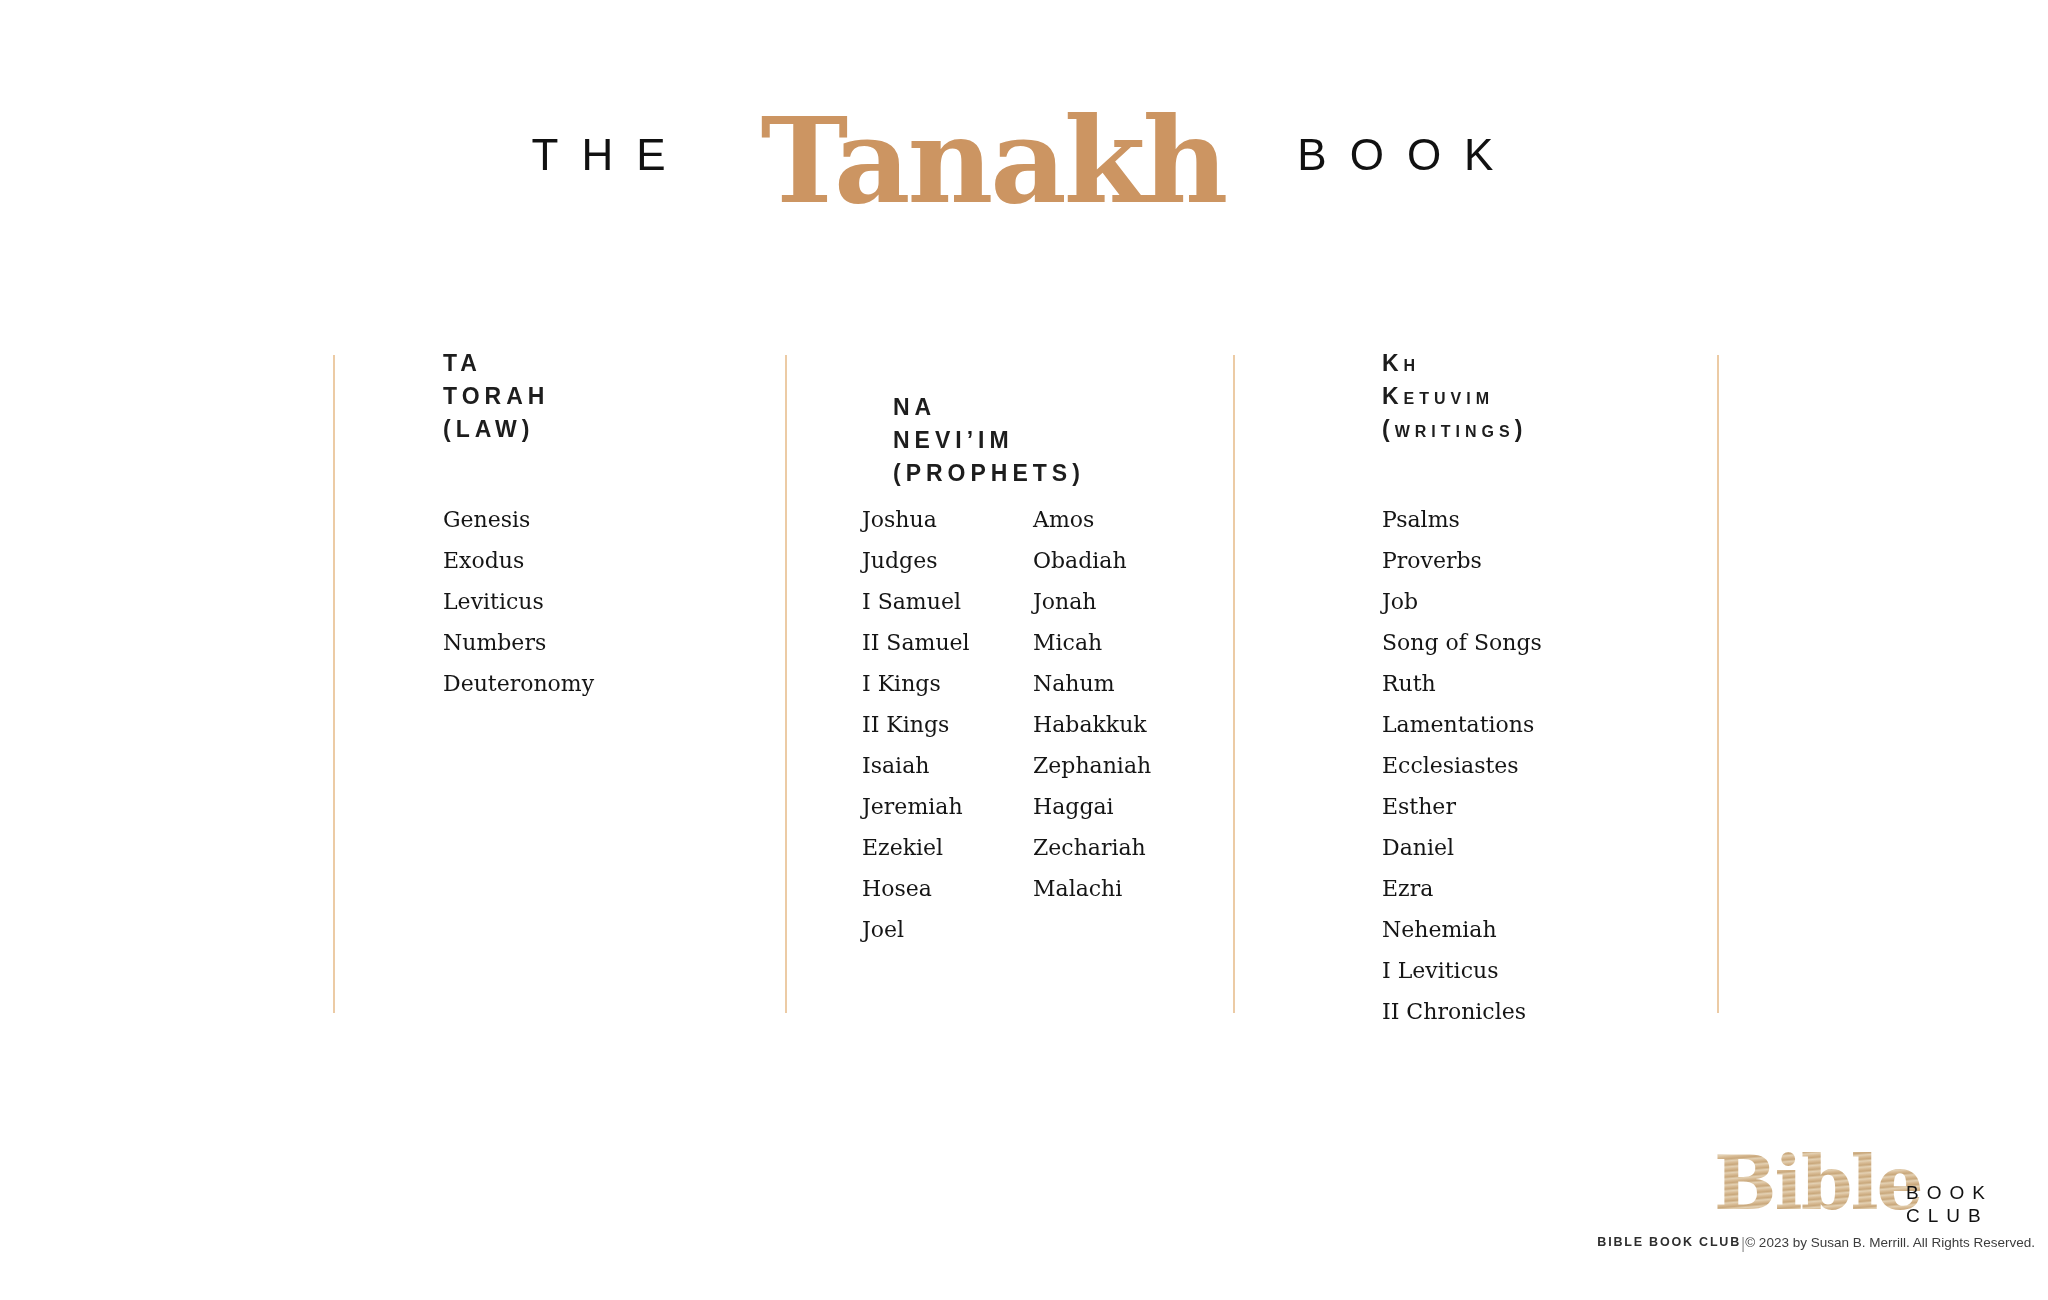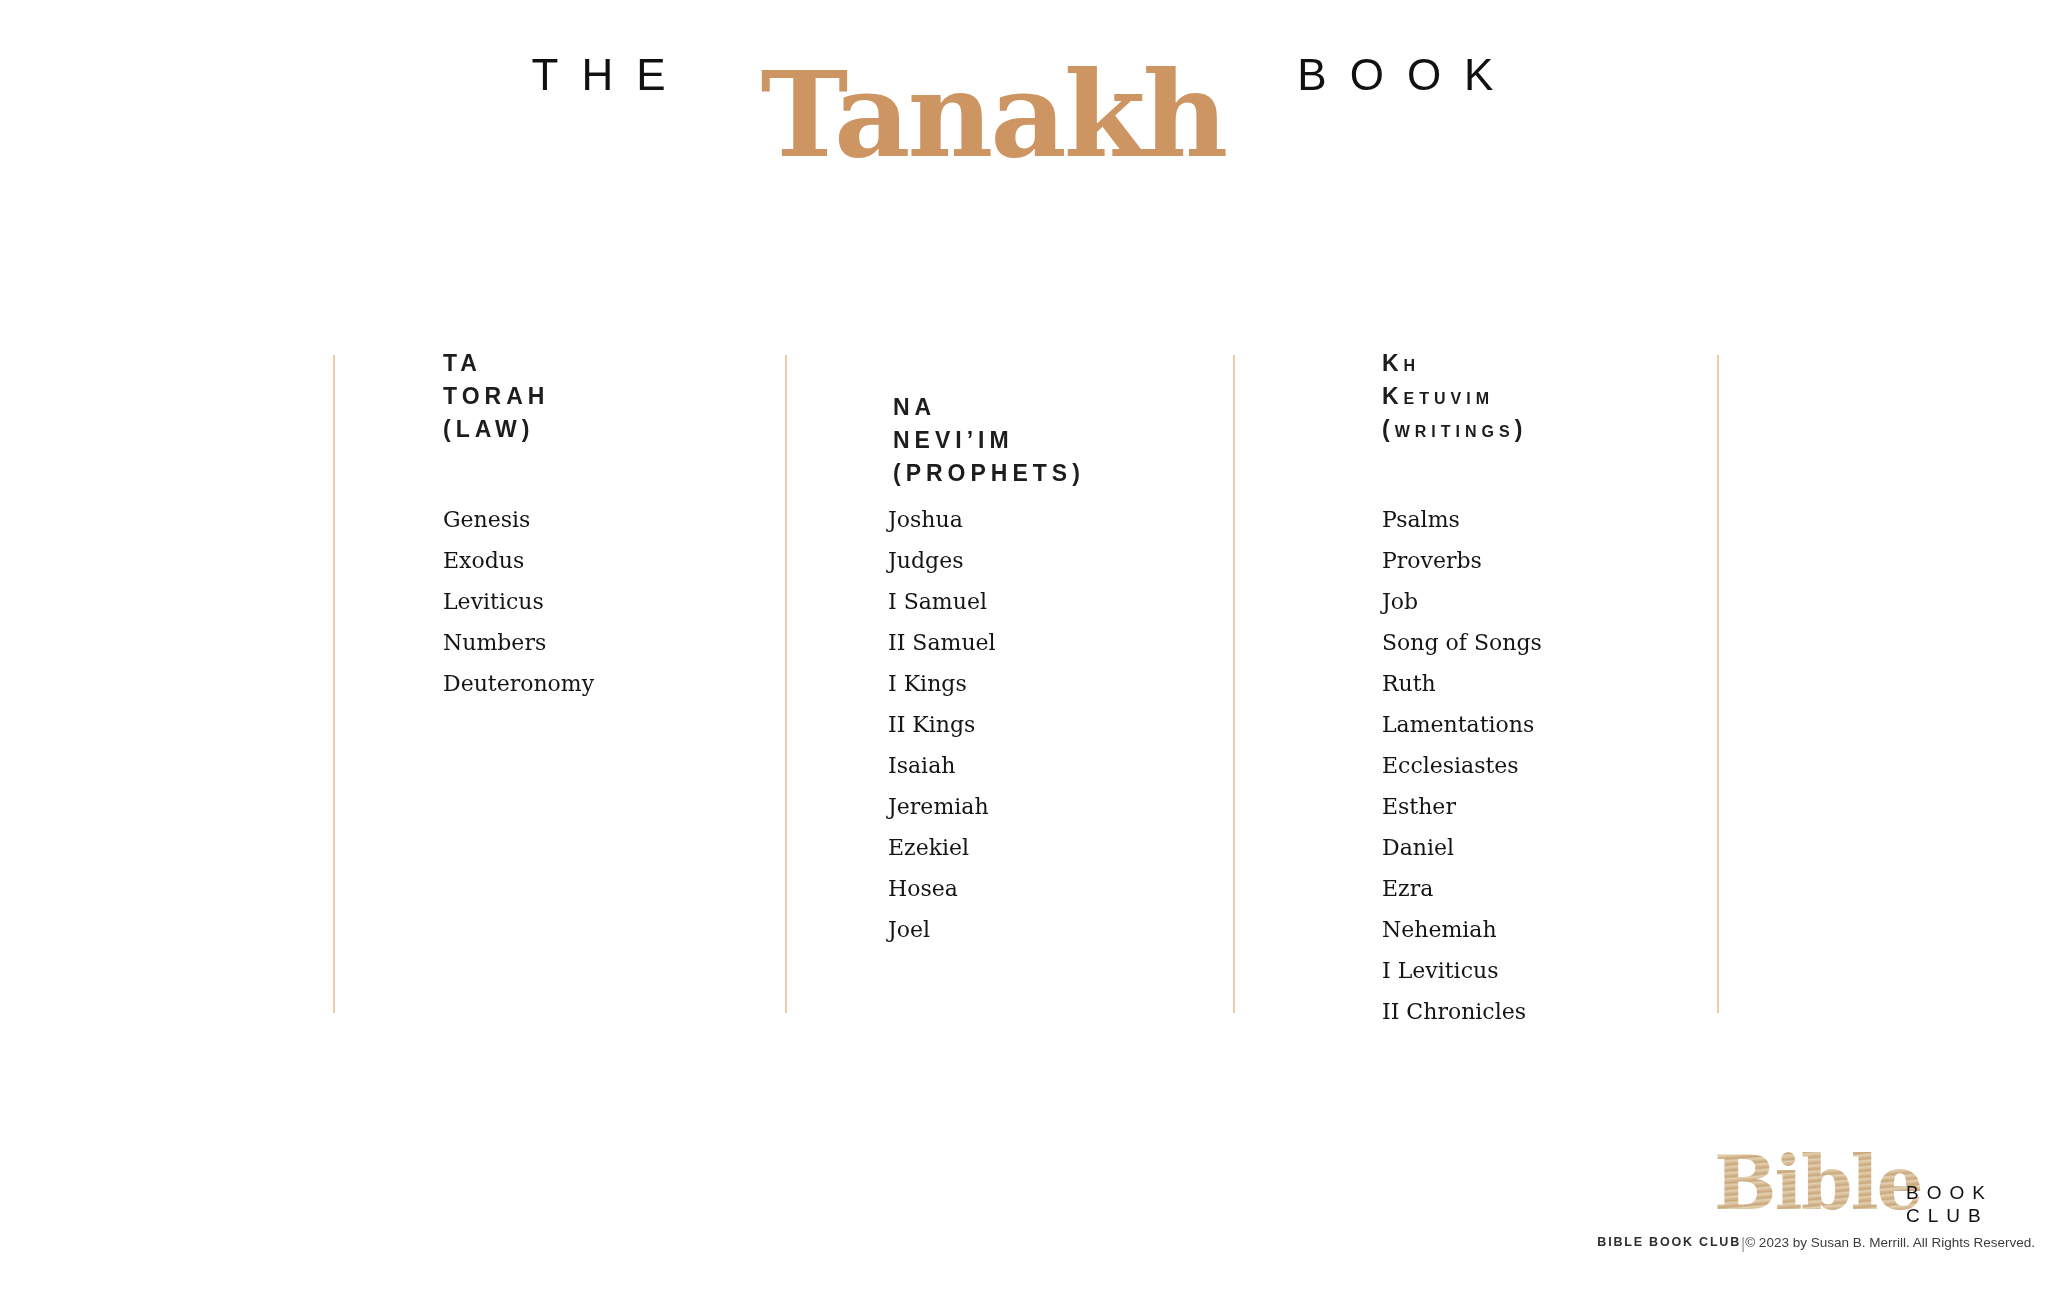--- a/index.html
+++ b/index.html
@@ -17,21 +17,21 @@
     width:2048px;height:1300px;
     background:#ffffff;
     overflow:hidden;
     font-family:"Liberation Sans",sans-serif;
     color:var(--text-dark);
   }
 
   
   .title-row{
     position:absolute;left:0;right:0;top:50px;height:210px;
-    display:flex;justify-content:center;gap:72px;
+    display:flex;align-items:center;justify-content:center;gap:72px;
   }
   .title-side{
     font-size:44px;font-weight:400;color:#111;
     letter-spacing:23px;text-indent:0;white-space:nowrap;
   }
   .title-main{
     font-family:"DejaVu Serif",serif;
     font-weight:700;font-size:118px;line-height:1;
     color:var(--accent-tan);
     letter-spacing:-3px;
@@ -62,21 +62,21 @@
   .col-header.c3{left:1382px;}
 
   
   .books{
     position:absolute;top:499px;
     font-family:"DejaVu Serif",serif;
     font-size:22px;color:var(--book-ink);
     white-space:nowrap;
   }
   .books.c1{left:443px;}
-  .books.c2a{left:888px;}
+  .books.c2a{left:862px;}
   .books.c2b{left:1033px;}
   .books.c3{left:1382px;}
   .book{height:41px;display:flex;align-items:center;}
 
   
   .logo-bible{
     position:absolute;left:1714px;top:1146px;
     font-family:"DejaVu Serif",serif;font-weight:700;
     font-size:74px;line-height:1;letter-spacing:-2px;
     color:var(--logo-paper);
@@ -141,20 +141,32 @@
       <div class="book">I Samuel</div>
       <div class="book">II Samuel</div>
       <div class="book">I Kings</div>
       <div class="book">II Kings</div>
       <div class="book">Isaiah</div>
       <div class="book">Jeremiah</div>
       <div class="book">Ezekiel</div>
       <div class="book">Hosea</div>
       <div class="book">Joel</div>
     </div>
+  <div class="books c2b">
+      <div class="book">Amos</div>
+      <div class="book">Obadiah</div>
+      <div class="book">Jonah</div>
+      <div class="book">Micah</div>
+      <div class="book">Nahum</div>
+      <div class="book">Habakkuk</div>
+      <div class="book">Zephaniah</div>
+      <div class="book">Haggai</div>
+      <div class="book">Zechariah</div>
+      <div class="book">Malachi</div>
+    </div>
 
   <div class="col-header c3">
     <div>Kh</div>
     <div>Ketuvim</div>
     <div>(writings)</div>
   </div>
   <div class="books c3">
       <div class="book">Psalms</div>
       <div class="book">Proverbs</div>
       <div class="book">Job</div>

